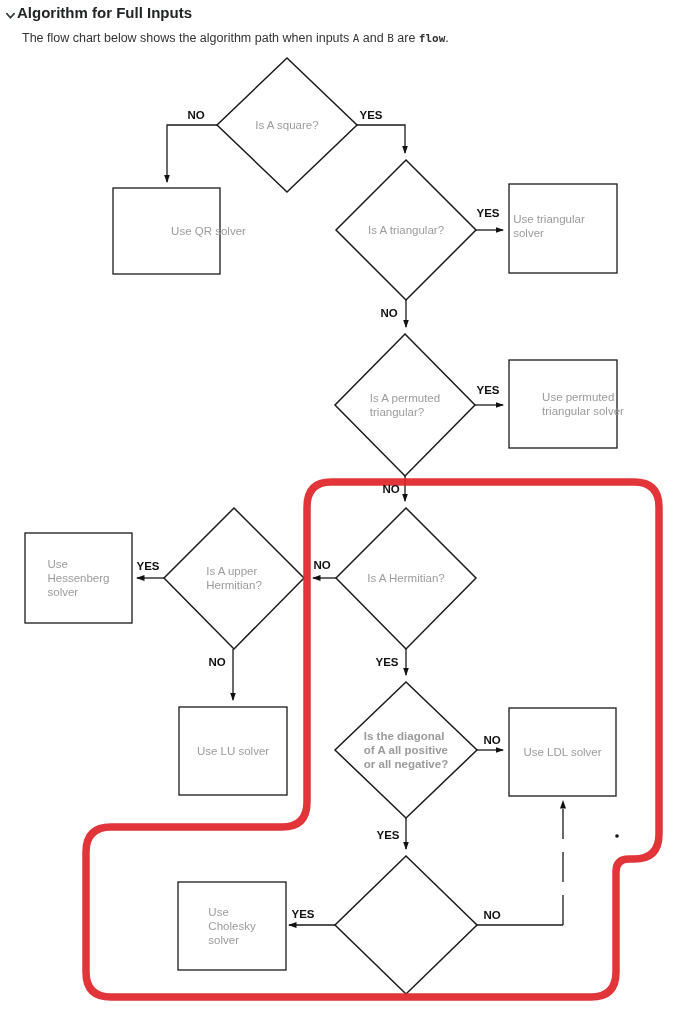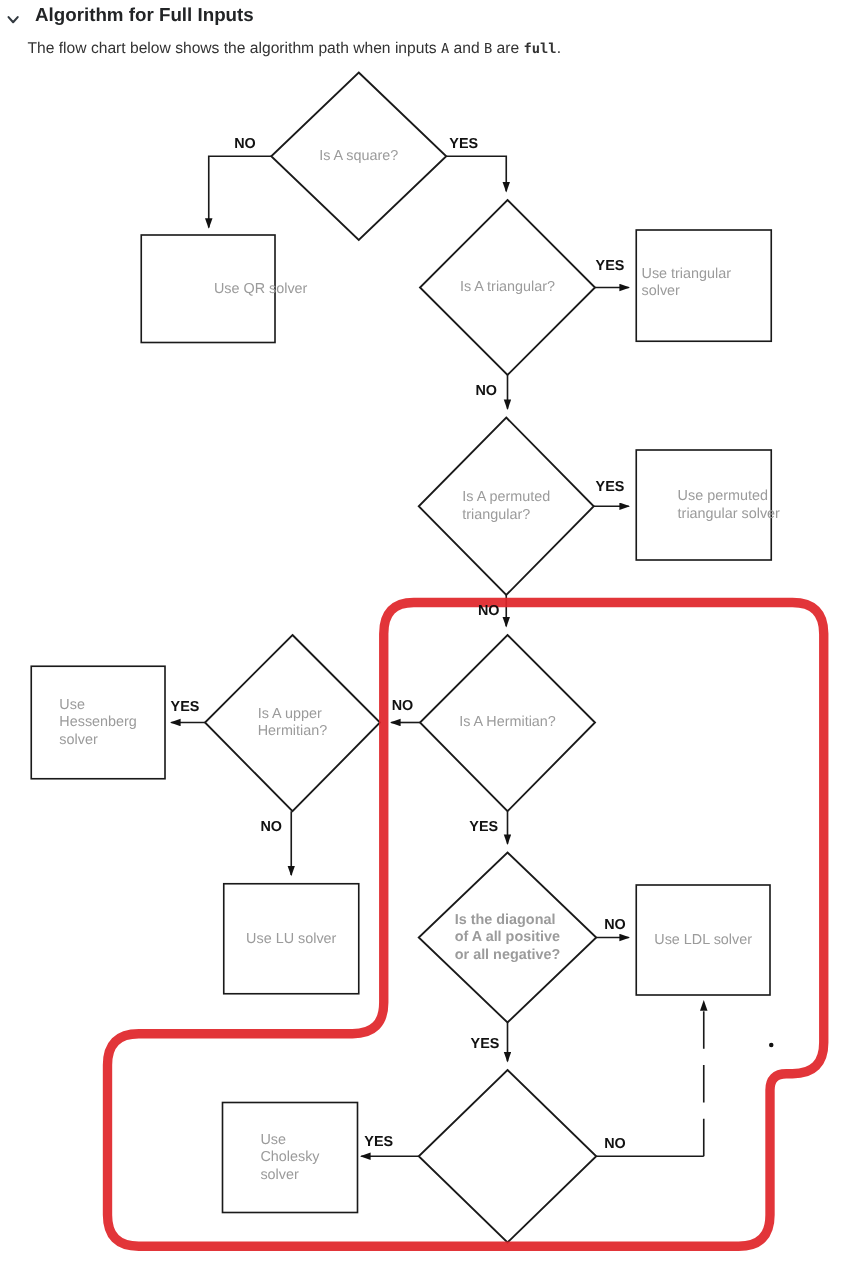--- a/index.html
+++ b/index.html
@@ -1,19 +1,19 @@
 <!DOCTYPE html>
 <html><head>
 <meta charset="utf-8">
 <style>
   html,body{margin:0;padding:0;background:#ffffff;}
   .page{position:relative;width:685px;height:1010px;background:#fff;overflow:hidden;
         font-family:"Liberation Sans",sans-serif;}
   .section-header{position:absolute;left:5px;top:4px;display:flex;align-items:flex-end;
-        gap:12px;cursor:pointer;}
+        gap:1px;cursor:pointer;}
   .section-header h2{margin:0;font-size:15px;font-weight:bold;color:#222426;
         font-family:"Liberation Sans",sans-serif;}
   .chevron{width:11px;height:11px;flex:0 0 auto;}
   .intro{position:absolute;left:22px;top:31px;margin:0;font-size:12.5px;color:#333;
         white-space:nowrap;}
   .code{font-family:"DejaVu Sans Mono","Liberation Mono",monospace;font-size:11px;color:#333;}
   .code.bold{font-weight:bold;}
   .flow{position:absolute;left:0;top:0;width:685px;height:1010px;}
   .flow svg{position:absolute;left:0;top:0;}
   .node-label{position:absolute;display:flex;align-items:center;justify-content:center;
@@ -27,21 +27,21 @@
 
 <div class="page">
 
   <div class="section-header">
     <svg class="chevron" viewBox="0 0 12 12">
       <polyline points="2,4 6,8.5 10,4" fill="none" stroke="#333a40" stroke-width="1.8" stroke-linecap="round" stroke-linejoin="round"></polyline>
     </svg>
     <h2>Algorithm for Full Inputs</h2>
   </div>
 
-  <p class="intro"><span>The flow chart below shows the algorithm path when inputs </span><span class="code">A</span><span> and </span><span class="code">B</span><span> are </span><span class="code bold">full</span><span>.</span></p>
+  <p class="intro"><span>The flow chart below shows the algorithm path when inputs </span><span class="code">A</span><span> and </span><span class="code">B</span><span> are </span><span class="code bold">flow</span><span>.</span></p>
 
   <div class="flow">
     <svg width="685" height="1010" viewBox="0 0 685 1010">
       <defs>
         <marker id="arr" markerUnits="userSpaceOnUse" markerWidth="9" markerHeight="7" refX="7.5" refY="3" orient="auto">
           <path d="M0,0 L8.5,3 L0,6 Z" fill="#111"></path>
         </marker>
       </defs>
 
       <g stroke="#1a1a1a" stroke-width="1.3" fill="none">

